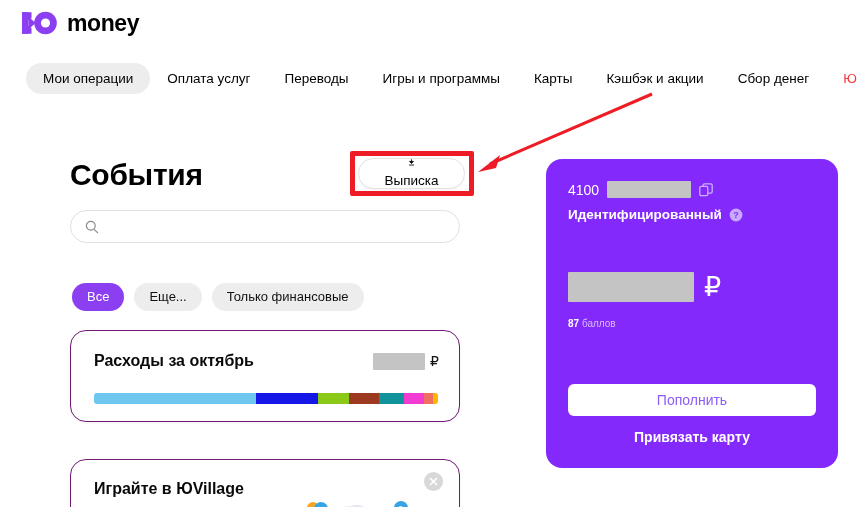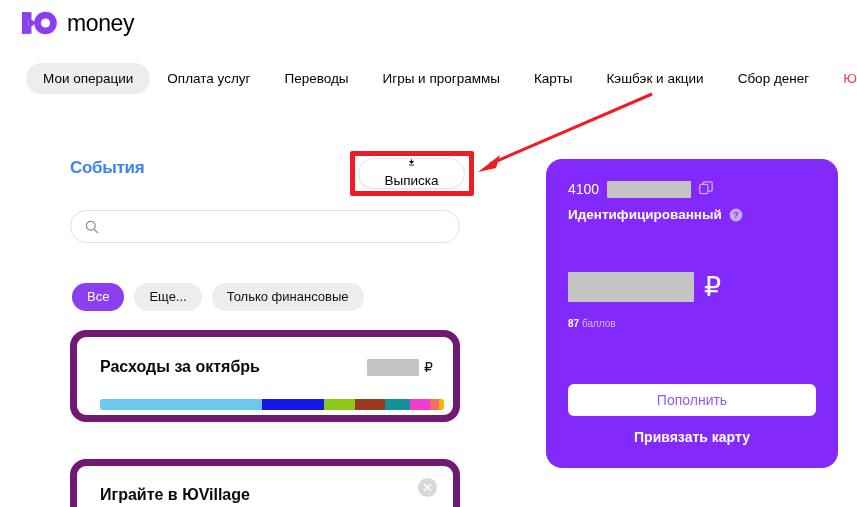--- a/index.html
+++ b/index.html
@@ -11,41 +11,41 @@
   }
   .page { position: relative; width: 857px; height: 507px; background:#fff; }
 
   
   .logo-row {
     position: absolute; left: 22px; top: 10px;
     display: flex; align-items: center; gap: 9px;
   }
   .logo-mark { width: 36px; height: 26px; display:block; }
   .logo-text {
-    font-size: 23px; font-weight: normal; color: #000;
+    font-size: 23px; font-weight: bold; color: #000;
     letter-spacing: -0.4px; line-height: 26px;
   }
 
   
   .nav {
     position: absolute; left: 26px; top: 63px;
     display: flex; align-items: center; gap: 0px;
     white-space: nowrap;
   }
   .nav-item {
     font-size: 13.5px; color: #000; padding: 8px 17px;
     border-radius: 18px; cursor: pointer; line-height: 15px;
   }
   .nav-item.active { background: #ededed; }
   .nav-item.highlight { color: #f0373c; }
 
   
   .title {
     position: absolute; left: 70px; top: 158px;
-    font-size: 17px; font-weight: bold; color: #3b82f6;
+    font-size: 30px; font-weight: bold; color: #000000;
     letter-spacing: -0.3px;
   }
 
   .statement-btn {
     position: absolute; left: 358px; top: 158px;
     width: 107px; height: 31px;
     background: #fff; border: 1px solid #e3e3e3;
     border-radius: 16px;
     display: flex; align-items: center; justify-content: center; gap: 7px;
     cursor: pointer;
@@ -86,21 +86,21 @@
     display: flex; align-items: center; gap: 10px;
   }
   .chip {
     font-size: 13px; padding: 7px 15px; border-radius: 15px;
     background: #ededed; color: #111; cursor: pointer; line-height: 14px;
   }
   .chip.sel { background: #8b3ff0; color: #fff; }
 
   .card {
     position: absolute; background: #fff;
-    border: 7px solid #701a75; border-radius: 16px;
+    border: 1px solid #701a75; border-radius: 16px;
     box-shadow: 0 1px 3px rgba(0,0,0,0.06);
     text-align: center;
   }
   .expense-card { left: 70px; top: 330px; width: 390px; height: 92px; }
   .expense-head {
     position: absolute; left: 23px; top: 21px; right: 20px;
     display: flex; align-items: center; justify-content: space-between;
   }
   .expense-title { font-size: 16px; font-weight: bold; color: #0a0a0a; }
   .amt-wrap { display: flex; align-items: center; gap: 5px; }
@@ -130,21 +130,21 @@
   .game-art { position: absolute; right: 40px; top: 32px; width: 120px; height: 30px; }
 
   
   .wallet {
     position: absolute; left: 546px; top: 159px;
     width: 292px; height: 309px;
     background: #8429fc; border-radius: 16px;
   }
   .acct-row {
     position: absolute; left: 22px; top: 22px;
-    display: flex; align-items: flex-start; gap: 8px;
+    display: flex; align-items: center; gap: 8px;
   }
   .acct-num { font-size: 14px; color: #fff; font-weight: 500; }
   .acct-red { width: 84px; height: 17px; background: #c4c4c4; border-radius: 1px; }
   .copy-icon { width: 14px; height: 14px; cursor: pointer; }
 
   .ident-row {
     position: absolute; left: 22px; top: 48px;
     display: flex; align-items: flex-end; gap: 7px;
   }
   .ident-text { font-size: 13.5px; color: #fff; font-weight: bold; }

